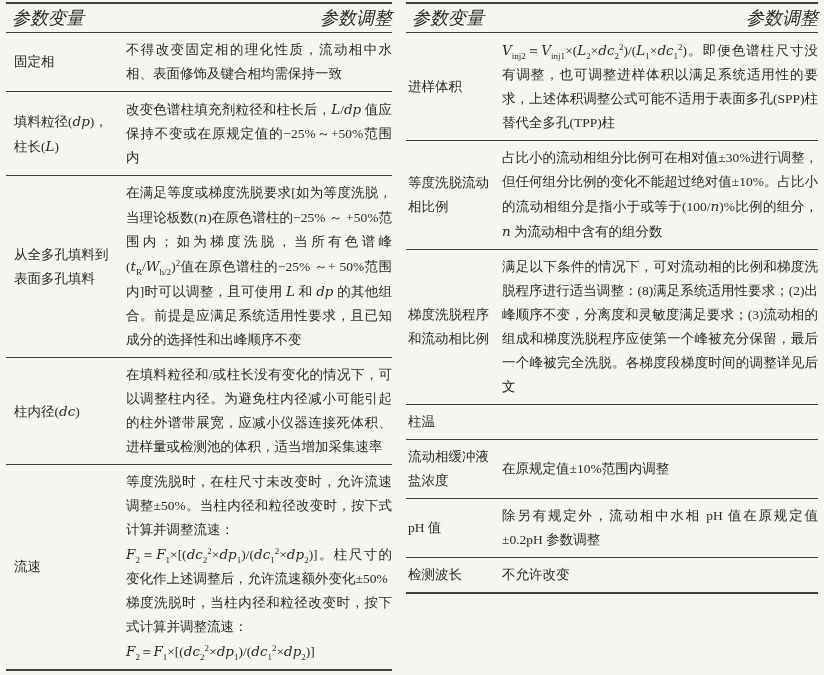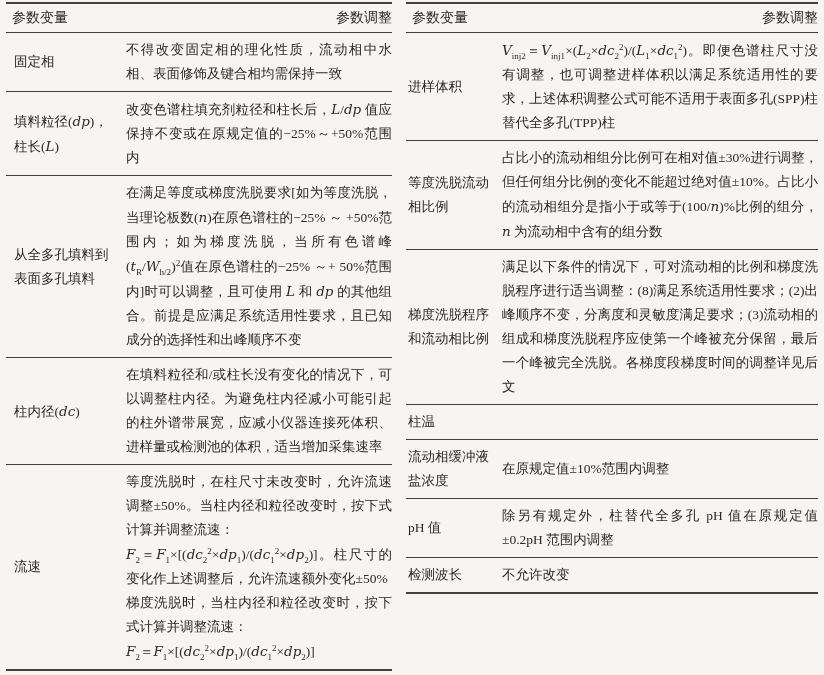--- a/index.html
+++ b/index.html
@@ -22,21 +22,21 @@
   }
   .tbl{box-sizing:border-box;}
   .tbl-left{width:386px;flex:0 0 386px;}
   .tbl-right{width:412px;flex:0 0 412px;}
   .thead{
     display:flex;align-items:center;
     border-top:2px solid var(--rule);
     border-bottom:1px solid var(--rule);
     padding:4px 0;
   }
-  .th{font-size:14px;line-height:20px;}
+  .th{font-size:18px;line-height:20px;font-style:italic;}
   .th-param{padding-left:6px;}
   .tbl-left .th-param{width:102px;flex:0 0 102px;}
   .tbl-right .th-param{width:84px;flex:0 0 84px;}
   .th-adj{flex:1;text-align:right;}
   .row{
     display:flex;align-items:center;gap:12px;
     border-bottom:1px solid var(--rule);
     padding:5px 0;
   }
   .row:last-child{border-bottom:2px solid var(--rule);}
@@ -112,21 +112,21 @@
       </div>
       <div class="row">
         <div class="cell-param">柱温</div>
       </div>
       <div class="row">
         <div class="cell-param">流动相缓冲液盐浓度</div>
         <div class="cell-adj">在原规定值±10%范围内调整</div>
       </div>
       <div class="row">
         <div class="cell-param">pH 值</div>
-        <div class="cell-adj">除另有规定外，柱替代全多孔 pH 值在原规定值±0.2pH 范围内调整</div>
+        <div class="cell-adj">除另有规定外，流动相中水相 pH 值在原规定值±0.2pH 参数调整</div>
       </div>
       <div class="row">
         <div class="cell-param">检测波长</div>
         <div class="cell-adj">不允许改变</div>
       </div>
     </div>
   </section>
 
 </div>
 

